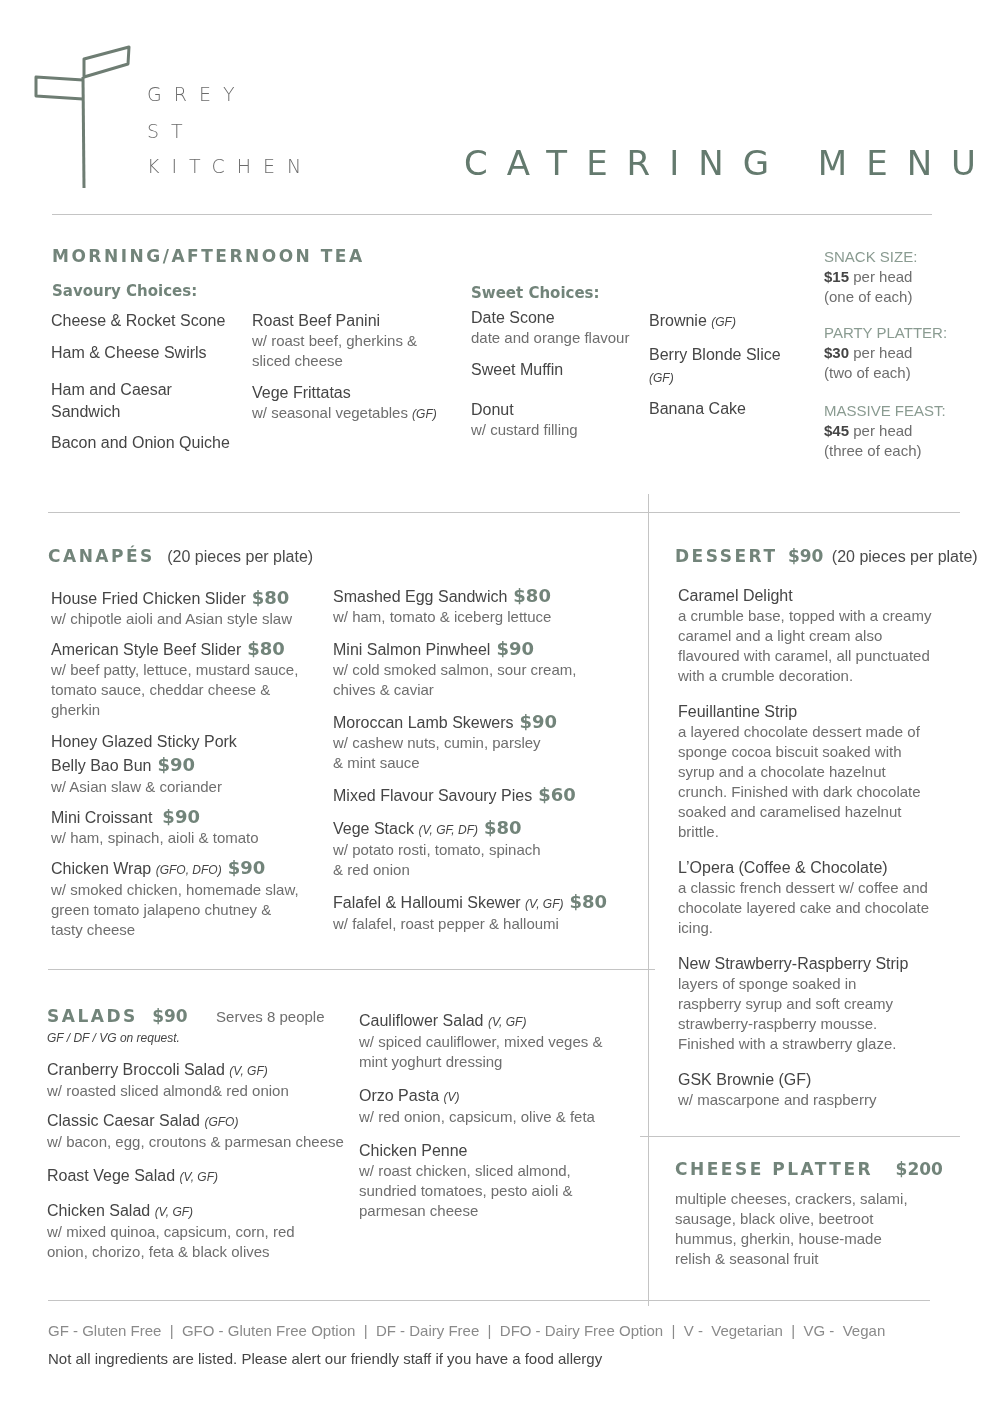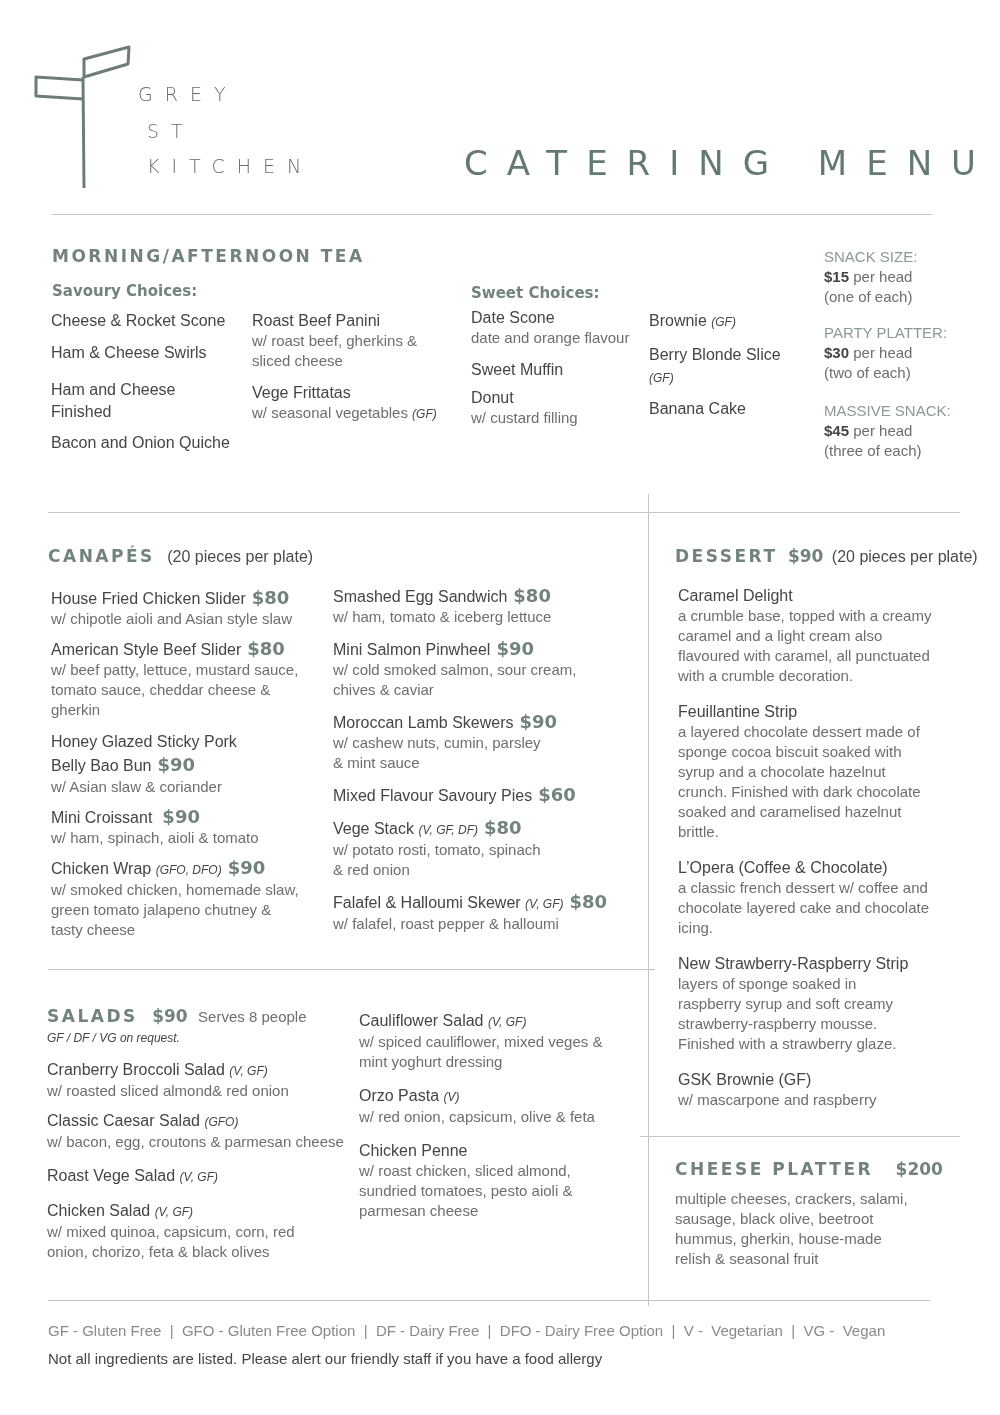--- a/index.html
+++ b/index.html
@@ -25,49 +25,49 @@
 </head>
 <body>
 
 <svg class="abs" style="left:30px;top:42px" width="105" height="150" viewBox="0 0 105 150">
   <g fill="none" stroke="#6e7d73" stroke-width="3" stroke-linejoin="round">
     <path d="M54 146 L53 35"></path>
     <path d="M54 35 L98 22 L99 5 L54 17 Z"></path>
     <path d="M53 38 L6 35 L6 54 L53 57"></path>
   </g>
 </svg>
-<div class="abs logo-text" style="left:138px;top:85px">GREY</div>
+<div class="abs logo-text" style="left:147px;top:85px">GREY</div>
 <div class="abs logo-text" style="left:147px;top:122px">ST</div>
 <div class="abs logo-text" style="left:147px;top:157px">KITCHEN</div>
 <div class="abs title" style="left:464px;top:146px">CATERING MENU</div>
 
 <div class="hline" style="left:52px;top:214px;width:880px"></div>
 
 <div class="abs sec" style="left:52px;top:248px">MORNING/AFTERNOON TEA</div>
 <div class="abs sub" style="left:52px;top:284px">Savoury Choices:</div>
 
 <div class="abs" style="left:51px;top:311px;width:195px">
   <div class="name" style="margin-bottom:12px">Cheese &amp; Rocket Scone</div>
   <div class="name" style="margin-bottom:16px">Ham &amp; Cheese Swirls</div>
-  <div class="name" style="width:150px;line-height:22px;margin-bottom:10px">Ham and Cheese Finished</div>
+  <div class="name" style="width:150px;line-height:22px;margin-bottom:10px">Ham and Caesar Sandwich</div>
   <div class="name">Bacon and Onion Quiche</div>
 </div>
 
 <div class="abs" style="left:252px;top:311px;width:200px">
   <div class="name">Roast Beef Panini</div>
   <div class="desc" style="width:175px;margin-bottom:12px">w/ roast beef, gherkins &amp; sliced cheese</div>
   <div class="name">Vege Frittatas</div>
   <div class="desc" style="white-space:nowrap"><span>w/ seasonal vegetables</span> <span class="tag">(GF)</span></div>
 </div>
 
 <div class="abs sub" style="left:471px;top:286px">Sweet Choices:</div>
 <div class="abs" style="left:471px;top:308px;width:170px">
   <div class="name">Date Scone</div>
   <div class="desc" style="margin-bottom:12px;white-space:nowrap">date and orange flavour</div>
-  <div class="name" style="margin-bottom:8px">Sweet Muffin</div>
+  <div class="name" style="margin-bottom:20px">Sweet Muffin</div>
   <div class="name">Donut</div>
   <div class="desc">w/ custard filling</div>
 </div>
 
 <div class="abs" style="left:649px;top:311px;width:150px">
   <div class="name" style="margin-bottom:12px"><span>Brownie</span> <span class="tag">(GF)</span></div>
   <div class="name" style="line-height:22px;margin-bottom:10px"><span>Berry Blonde Slice</span><br><span class="tag">(GF)</span></div>
   <div class="name">Banana Cake</div>
 </div>
 
@@ -76,21 +76,21 @@
     <div class="aside-lbl">SNACK SIZE:</div>
     <div class="aside-val"><b>$15</b> <span>per head</span></div>
     <div class="aside-val">(one of each)</div>
   </div>
   <div style="margin-bottom:18px">
     <div class="aside-lbl">PARTY PLATTER:</div>
     <div class="aside-val"><b>$30</b> <span>per head</span></div>
     <div class="aside-val">(two of each)</div>
   </div>
   <div>
-    <div class="aside-lbl">MASSIVE SNACK:</div>
+    <div class="aside-lbl">MASSIVE FEAST:</div>
     <div class="aside-val"><b>$45</b> <span>per head</span></div>
     <div class="aside-val">(three of each)</div>
   </div>
 </div>
 
 <div class="hline" style="left:48px;top:512px;width:912px"></div>
 <div class="vline" style="left:648px;top:494px;height:812px"></div>
 <div class="hline" style="left:48px;top:969px;width:607px"></div>
 <div class="hline" style="left:640px;top:1136px;width:320px"></div>
 <div class="hline" style="left:48px;top:1300px;width:882px"></div>
@@ -145,21 +145,21 @@
   </div>
   <div class="item">
     <div class="name" style="white-space:nowrap"><span>Falafel &amp; Halloumi Skewer</span> <span class="tag">(V, GF)</span><span class="price">$80</span></div>
     <div class="desc">w/ falafel, roast pepper &amp; halloumi</div>
   </div>
 </div>
 
 <div class="abs sec" style="left:47px;top:1008px">
   <span>SALADS</span>
   <span style="letter-spacing:0;margin-left:6px">$90</span>
-  <span class="sec-inline" style="font-size:15px;color:#6e6e6e;margin-left:2px">Serves 8 people</span>
+  <span class="sec-inline" style="font-size:15px;color:#6e6e6e;margin-left:20px">Serves 8 people</span>
 </div>
 <div class="abs" style="left:47px;top:1031px;font-size:12px;font-style:italic;color:#454545">GF / DF / VG on request.</div>
 
 <div class="abs" style="left:47px;top:1060px;width:300px">
   <div class="item" style="margin-bottom:10px">
     <div class="name"><span>Cranberry Broccoli Salad</span> <span class="tag">(V, GF)</span></div>
     <div class="desc">w/ roasted sliced almond&amp; red onion</div>
   </div>
   <div class="item" style="margin-bottom:14px">
     <div class="name"><span>Classic Caesar Salad</span> <span class="tag">(GFO)</span></div>

